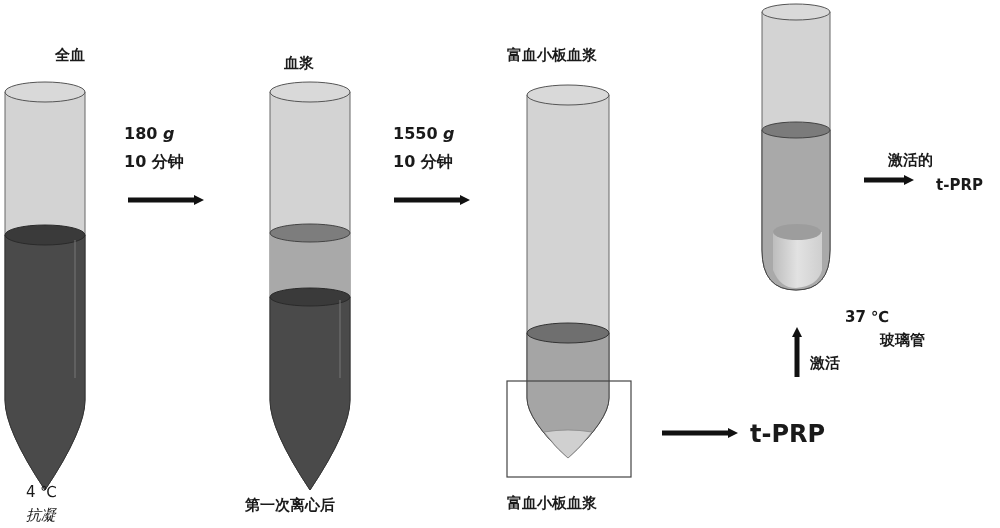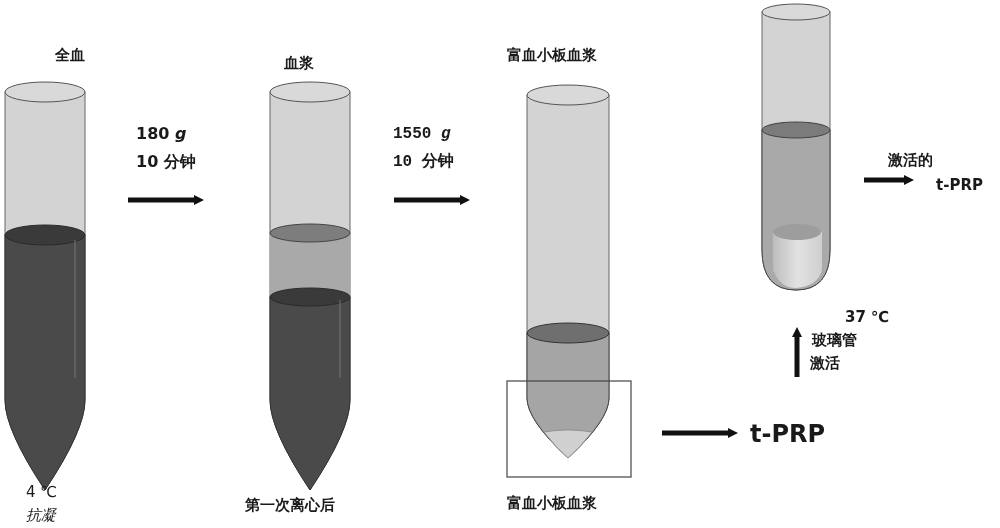--- a/index.html
+++ b/index.html
@@ -72,36 +72,36 @@
     <ellipse cx="796" cy="12" rx="34" ry="8" fill="#d9d9d9" stroke="#555" stroke-width="1"></ellipse>
   </g>
 
   <line x1="864" y1="180" x2="906" y2="180" stroke="#111" stroke-width="5" marker-end="url(#ah)"></line>
 </svg>
 
 <div class="lbl" style="left:27px;top:48px;margin-left:28px;">全血</div>
 <div class="lbl-n" style="left:26px;top:485px;">4 ℃</div>
 <div class="lbl-n" style="left:26px;top:508px;font-style:italic;">抗凝</div>
 
-<div class="cond" style="left:136px;top:126px;">
+<div class="cond" style="left:124px;top:126px;">
   <span class="row"><span>180</span> <i>g</i></span>
   <span class="row">10 分钟</span>
 </div>
 
 <div class="lbl" style="left:284px;top:48px;margin-top:8px;">血浆</div>
 <div class="lbl" style="left:245px;top:498px;font-weight:bold;">第一次离心后</div>
 
-<div class="cond" style="left:393px;top:126px;font-family:Liberation Mono, monospace;">
+<div class="cond" style="left:393px;top:126px;">
   <span class="row"><span>1550</span> <i>g</i></span>
   <span class="row">10 分钟</span>
 </div>
 
 <div class="lbl" style="left:507px;top:48px;">富血小板血浆</div>
 <div class="lbl" style="left:507px;top:496px;">富血小板血浆</div>
 
 <div class="big" style="left:750px;top:422px;">t-PRP</div>
 
 <div class="lbl" style="left:845px;top:310px;text-align:left;">37 ℃</div>
-<div class="lbl" style="left:812px;top:333px;">玻璃管</div>
+<div class="lbl" style="left:880px;top:333px;">玻璃管</div>
 <div class="lbl" style="left:810px;top:356px;">激活</div>
 
 <div class="lbl" style="left:888px;top:153px;font-family:Liberation Serif, serif;">激活的</div>
 <div class="lbl" style="left:936px;top:178px;">t-PRP</div>
 
 </body></html>

